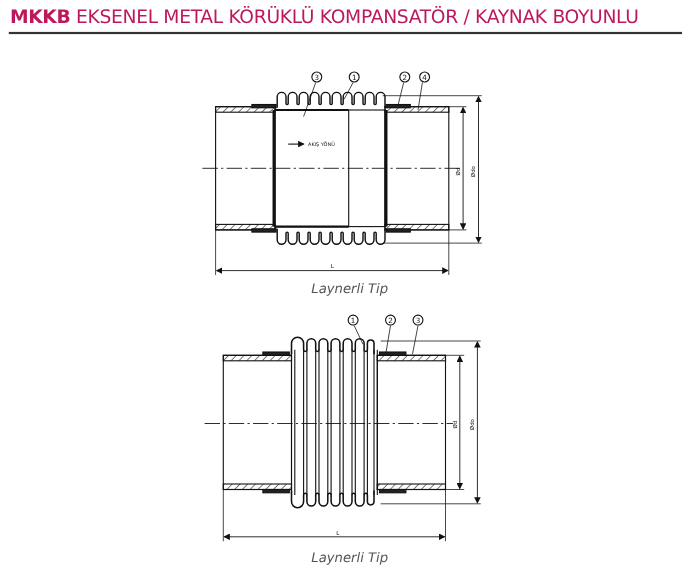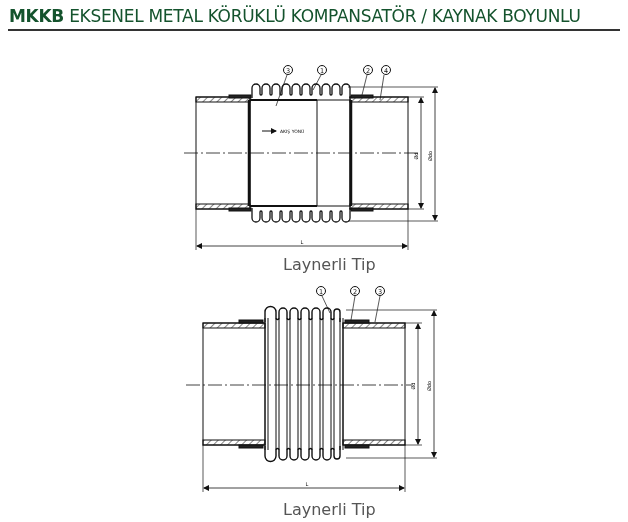--- a/index.html
+++ b/index.html
@@ -1,22 +1,22 @@
 <!DOCTYPE html>
 <html><head>
 <meta charset="utf-8">
 <style>
   html, body { margin: 0; padding: 0; background: #ffffff; }
   body { width: 628px; height: 522px; position: relative; overflow: hidden; font-family: "DejaVu Sans", sans-serif; color: #1a1a1a; }
-  .title { position: absolute; left: 9px; top: 6px; font-size: 17px; letter-spacing: -0.3px; white-space: nowrap; color: #14532d; }
+  .title { position: absolute; left: 9px; top: 6px; font-size: 17px; letter-spacing: -0.3px; white-space: nowrap; color: #be185d; }
   .title b { font-weight: 700; }
   .title span.rest { font-weight: 400; }
   .rule { position: absolute; left: 8px; top: 29px; width: 612px; height: 2px; background: #333; }
   svg { position: absolute; left: 0; top: 0; }
-  .caption { position: absolute; font-size: 16px; color: #555; white-space: nowrap; }
+  .caption { position: absolute; font-size: 12px; color: #555; white-space: nowrap; font-style: italic; }
 </style>
 </head>
 <body>
 
 <div class="title"><b>MKKB</b> <span class="rest">EKSENEL METAL KÖRÜKLÜ KOMPANSATÖR / KAYNAK BOYUNLU</span></div>
 <div class="rule"></div>
 
 <svg width="628" height="522" viewBox="0 0 628 522">
   <defs>
     <pattern id="hatch" patternUnits="userSpaceOnUse" width="5" height="5" patternTransform="rotate(45)">

